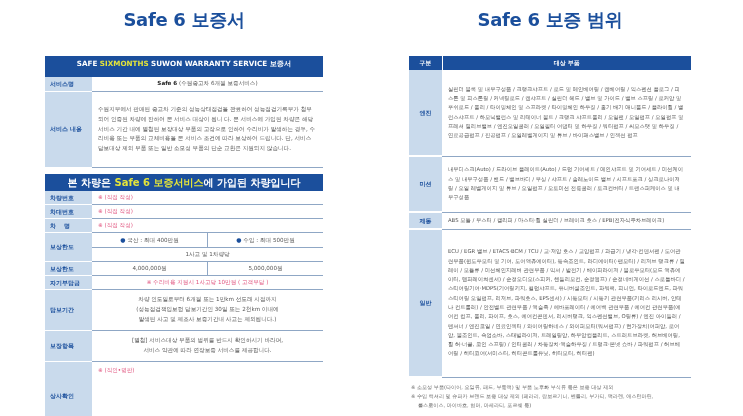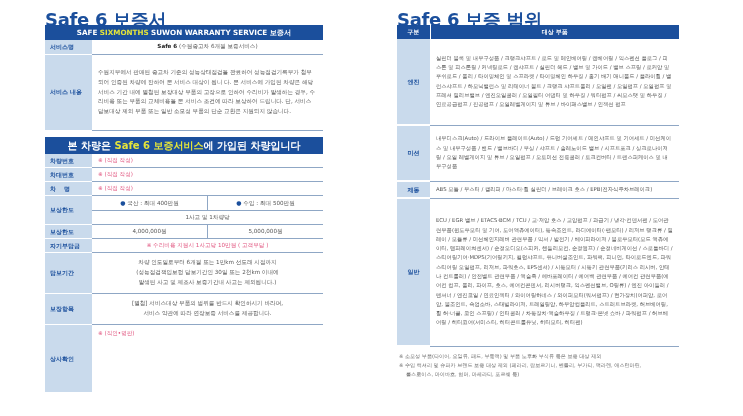--- a/index.html
+++ b/index.html
@@ -1,31 +1,31 @@
 <!DOCTYPE html>
 <html><head>
 <meta charset="utf-8">
 <style>
   * { box-sizing: border-box; margin: 0; padding: 0; }
   html, body { width: 743px; height: 416px; background: #ffffff; overflow: hidden; }
   body { font-family: "DejaVu Sans", sans-serif; color: #444; position: relative; }
 
   .panel { position: absolute; top: 0; }
   #left { left: 45px; width: 278px; }
-  #right { left: 386px; width: 293px; padding-left: 11px; }
+  #right { left: 398px; width: 293px; padding-left: 11px; }
 
   .title {
-    text-align: left; color: #1b4f9c; font-weight: bold;
+    text-align: center; color: #1b4f9c; font-weight: bold;
     font-family: "DejaVu Sans", sans-serif; font-size: 18px;
-    height: 25px; line-height: 40px; letter-spacing: -0.3px;
+    height: 56px; line-height: 40px; letter-spacing: -0.3px;
   }
 
   .blue-bar {
     background: #1b4f9c; color: #fff; font-weight: bold; font-size: 7.2px;
-    text-align: center; height: 15px; line-height: 15px; white-space: nowrap;
+    text-align: center; height: 21px; line-height: 15px; white-space: nowrap;
   }
   .hl-yellow { color: #e4e43a; }
 
   table { border-collapse: collapse; width: 100%; table-layout: fixed; }
   td { font-size: 5.6px; line-height: 1.55; vertical-align: middle; }
   .lab {
     background: #c9daec; color: #1b4f9c; font-weight: bold; font-size: 6px;
     padding-left: 5px; width: 47px;
   }
   .val { padding: 0 6px; color: #555; }

